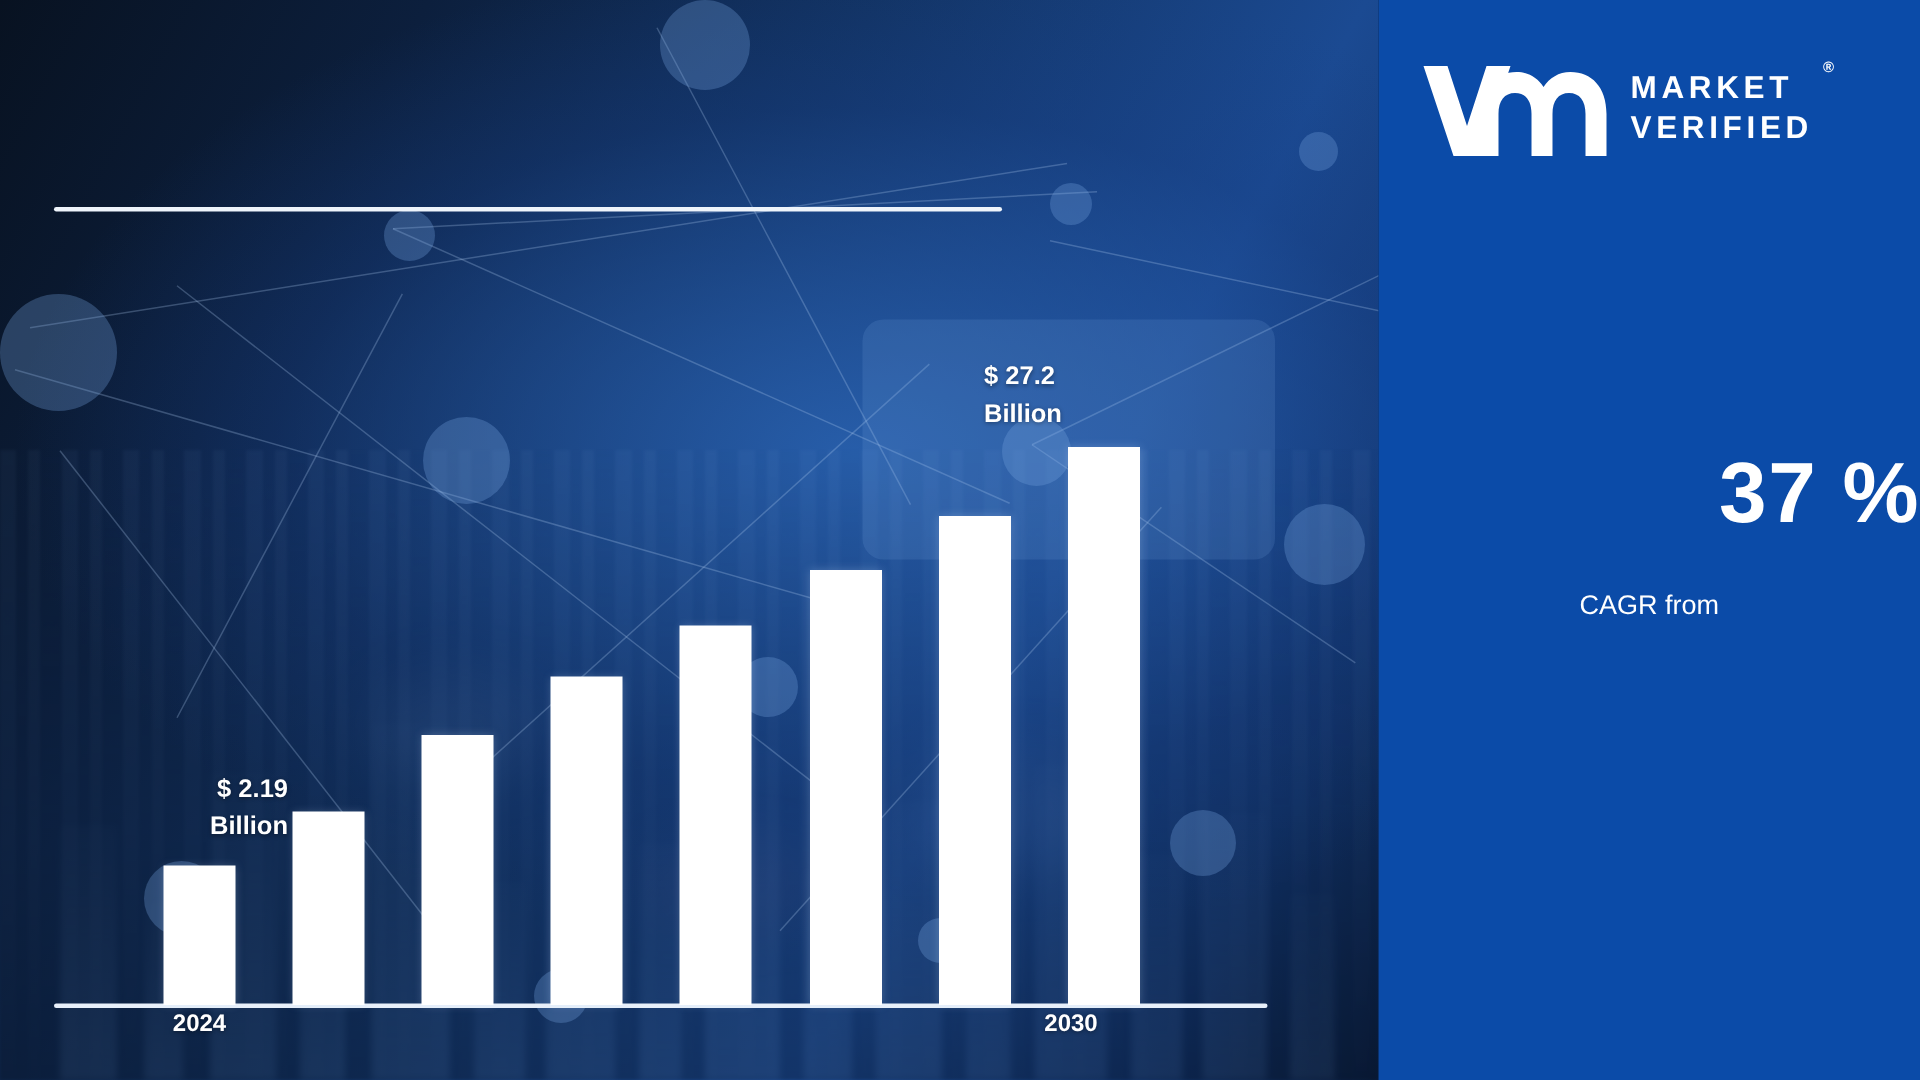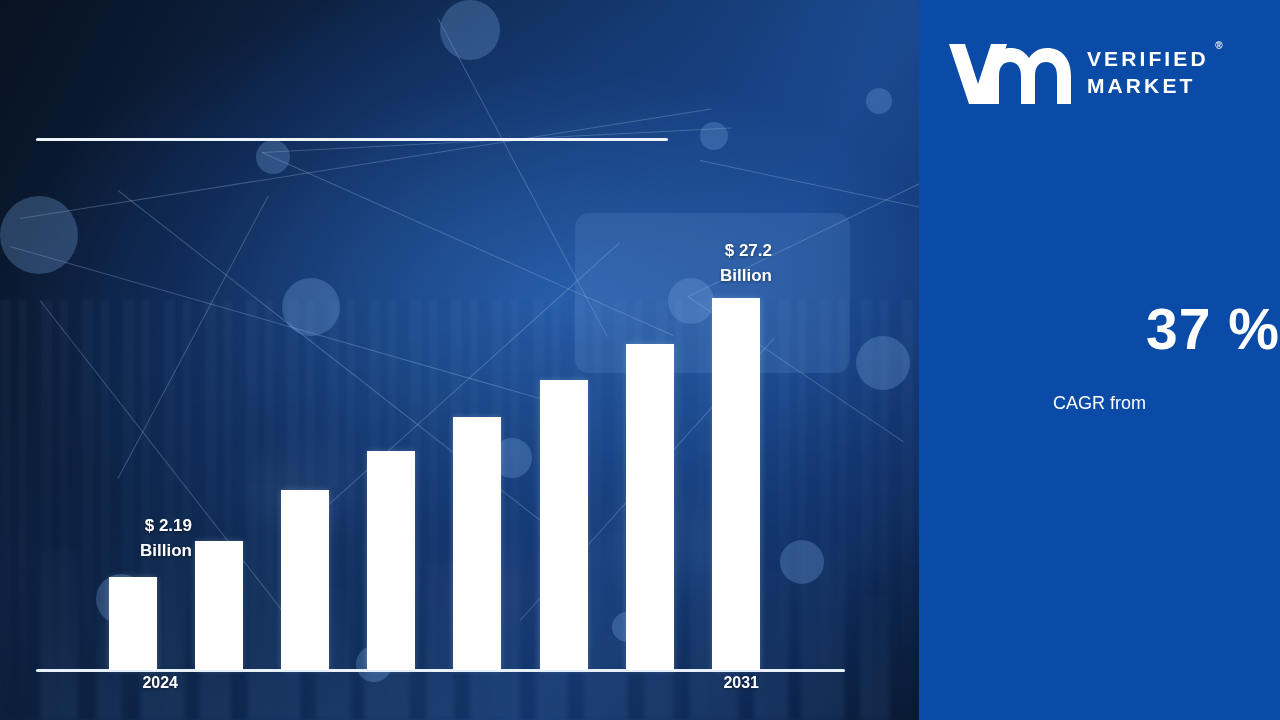--- a/index.html
+++ b/index.html
@@ -59,27 +59,27 @@
   .axis-line{
     position:absolute; left:36px; top:669px; width:809px; height:3px;
     background:#e8f0fa; border-radius:2px;
   }
   .bar{
     position:absolute; width:48px; background:#ffffff;
     box-shadow:0 0 6px rgba(200,225,255,.25);
   }
   .val-label{
     position:absolute; color:#ffffff; font-size:17px; font-weight:bold;
-    line-height:1.45; text-align:right; text-shadow:0 1px 3px rgba(0,0,0,.4);
+    line-height:1.45; text-align:left; text-shadow:0 1px 3px rgba(0,0,0,.4);
   }
   .val-label.first{ left:96px;  top:514px; width:96px; text-align:right; }
   .val-label.last { left:656px; top:239px; width:116px; }
   .tick{
     position:absolute; top:674px; color:#ffffff; font-size:16px; font-weight:bold;
-    text-align:right; width:90px; text-shadow:0 1px 3px rgba(0,0,0,.4);
+    text-align:center; width:90px; text-shadow:0 1px 3px rgba(0,0,0,.4);
   }
   .tick.first{ left:88px; }
   .tick.last { left:669px; }
 
   
   .right-panel{
     position:absolute; left:919px; top:0; width:361px; height:720px;
     background:#0b4ba8;
   }
   .logo-wrap{
@@ -182,37 +182,37 @@
       <div class="val-label first">
         <div>$ 2.19</div>
         <div>Billion</div>
       </div>
       <div class="val-label last">
         <div>$ 27.2</div>
         <div>Billion</div>
       </div>
 
       <div class="tick first">2024</div>
-      <div class="tick last">2031</div>
+      <div class="tick last">2030</div>
     </div>
   </div>
 
   <div class="right-panel">
 
     <div class="logo-wrap">
       <svg class="logo-mark" viewBox="0 0 128 72">
         <path d="M4 8 L20 8 L33 48 L46 8 L62 8 L42 68 L24 68 Z" fill="#ffffff"></path>
         <path d="M40 68 L40 40 C40 22 52 12 66 12 C74 12 80 16 84 22
                  C88 16 94 12 102 12 C116 12 126 22 126 40 L126 68 L112 68
                  L112 40 C112 31 108 26 101 26 C94 26 90 31 90 40 L90 68
                  L76 68 L76 40 C76 31 72 26 65 26 C58 26 54 31 54 40 L54 68 Z" fill="#ffffff"></path>
       </svg>
       <div class="logo-text">
+        <div class="lt-line">MARKET</div>
         <div class="lt-line">VERIFIED</div>
-        <div class="lt-line">MARKET</div>
         <span class="logo-reg">®</span>
       </div>
     </div>
 
     <div class="cagr-value">37 %</div>
 
     <div class="cagr-caption">
       <div>CAGR from</div>
     </div>
 

